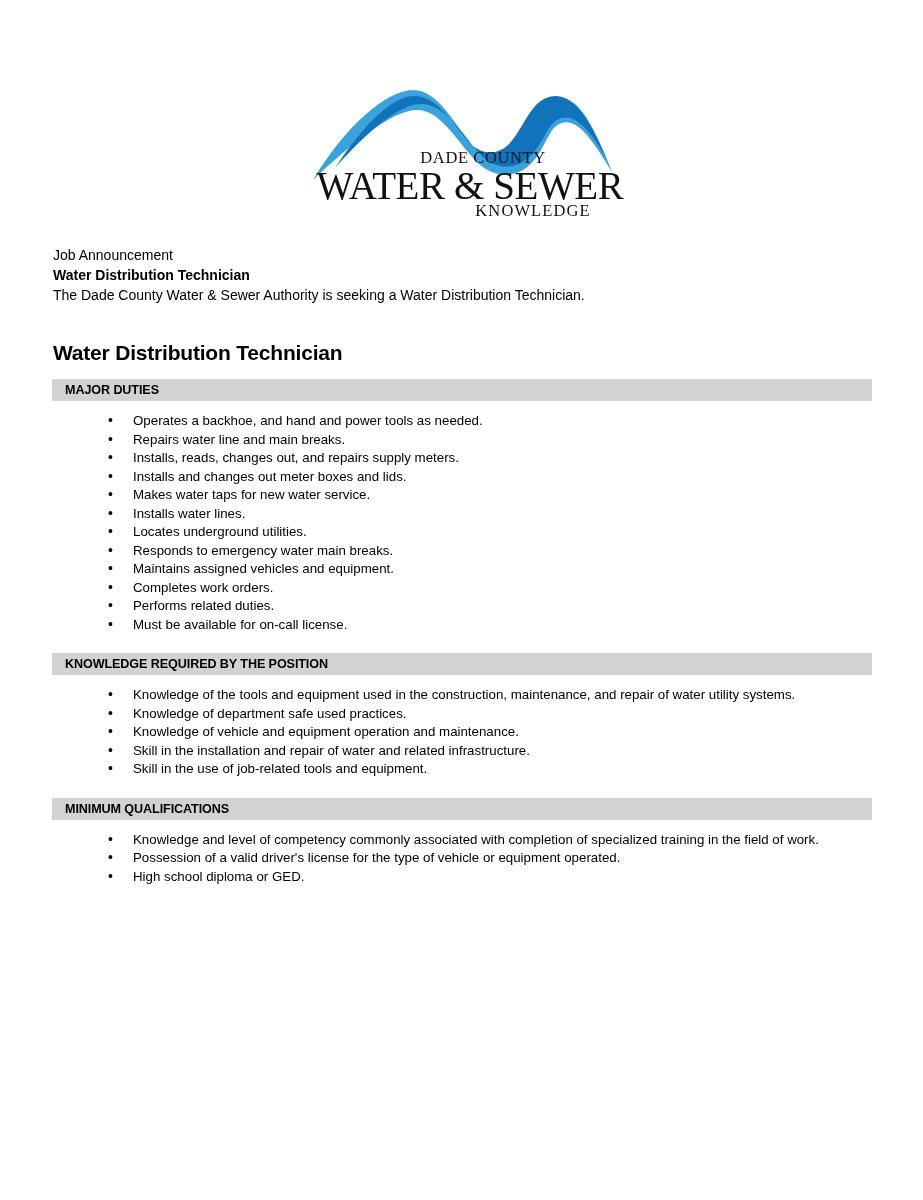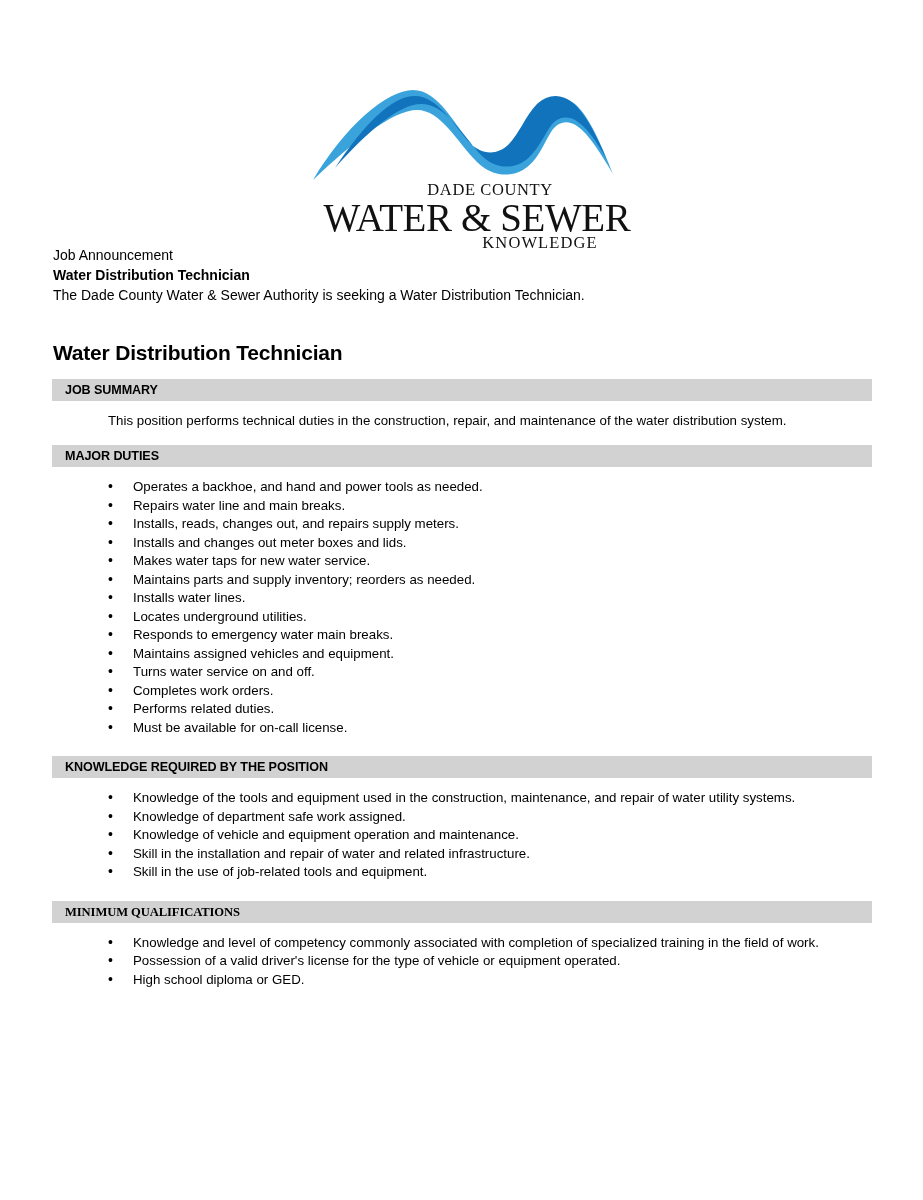--- a/index.html
+++ b/index.html
@@ -26,27 +26,26 @@
   }
   .logo-wave {
     position: absolute;
     left: 0;
     top: 0;
     width: 320px;
     height: 100px;
   }
   .logo-type {
     position: absolute;
-    left: 12px;
+    left: 5px;
     top: 68px;
     width: 320px;
     font-family: "Liberation Serif", serif;
     color: #111111;
     text-align: center;
-    margin-top: 32px;
   }
   .logo-dade {
     font-size: 16.5px;
     letter-spacing: 0.6px;
     line-height: 1;
     margin-left: 26px;
     white-space: nowrap;
   }
   .logo-main {
     font-size: 39px;
@@ -166,67 +165,58 @@
 <div class="doc-head">
   <div class="line">Job Announcement</div>
   <div class="line bold">Water Distribution Technician</div>
   <div class="line">The Dade County Water &amp; Sewer Authority is seeking a Water Distribution Technician.</div>
 </div>
 
 <h1 class="main-title">Water Distribution Technician</h1>
 
 <div class="sections">
 
-  <div class="section">
-    <div class="section-bar" style="background: rgb(210, 210, 210);">JOB SUMMARY</div>
-    <div class="section-body">
-      <p class="para">This position performs technical duties in the construction, repair, and maintenance of the water distribution system.</p>
-    </div>
-    <div class="gap-after-summary"></div>
-  </div>
 
   <div class="section">
     <div class="section-bar" style="background: rgb(210, 210, 210);">MAJOR DUTIES</div>
     <div class="section-body">
       <ul class="bullets">
         <li>Operates a backhoe, and hand and power tools as needed.</li>
         <li>Repairs water line and main breaks.</li>
         <li>Installs, reads, changes out, and repairs supply meters.</li>
         <li>Installs and changes out meter boxes and lids.</li>
         <li>Makes water taps for new water service.</li>
-        <li>Maintains parts and supply inventory; reorders as needed.</li>
         <li>Installs water lines.</li>
         <li>Locates underground utilities.</li>
         <li>Responds to emergency water main breaks.</li>
         <li>Maintains assigned vehicles and equipment.</li>
-        <li>Turns water service on and off.</li>
         <li>Completes work orders.</li>
         <li>Performs related duties.</li>
         <li>Must be available for on-call license.</li>
       </ul>
     </div>
     <div class="gap-after-list"></div>
   </div>
 
   <div class="section">
     <div class="section-bar" style="background: rgb(210, 210, 210);">KNOWLEDGE REQUIRED BY THE POSITION</div>
     <div class="section-body">
       <ul class="bullets">
         <li class="justify">Knowledge of the tools and equipment used in the construction, maintenance, and repair of water utility systems.</li>
-        <li>Knowledge of department safe work assigned.</li>
+        <li>Knowledge of department safe used practices.</li>
         <li>Knowledge of vehicle and equipment operation and maintenance.</li>
         <li>Skill in the installation and repair of water and related infrastructure.</li>
         <li>Skill in the use of job-related tools and equipment.</li>
       </ul>
     </div>
     <div class="gap-after-list"></div>
   </div>
 
   <div class="section">
-    <div class="section-bar" style="background: rgb(210, 210, 210); font-family: Liberation Serif, serif;">MINIMUM QUALIFICATIONS</div>
+    <div class="section-bar" style="background: rgb(210, 210, 210);">MINIMUM QUALIFICATIONS</div>
     <div class="section-body">
       <ul class="bullets">
         <li class="justify">Knowledge and level of competency commonly associated with completion of specialized training in the field of work.</li>
         <li>Possession of a valid driver's license for the type of vehicle or equipment operated.</li>
         <li>High school diploma or GED.</li>
       </ul>
     </div>
   </div>
 
 </div>

